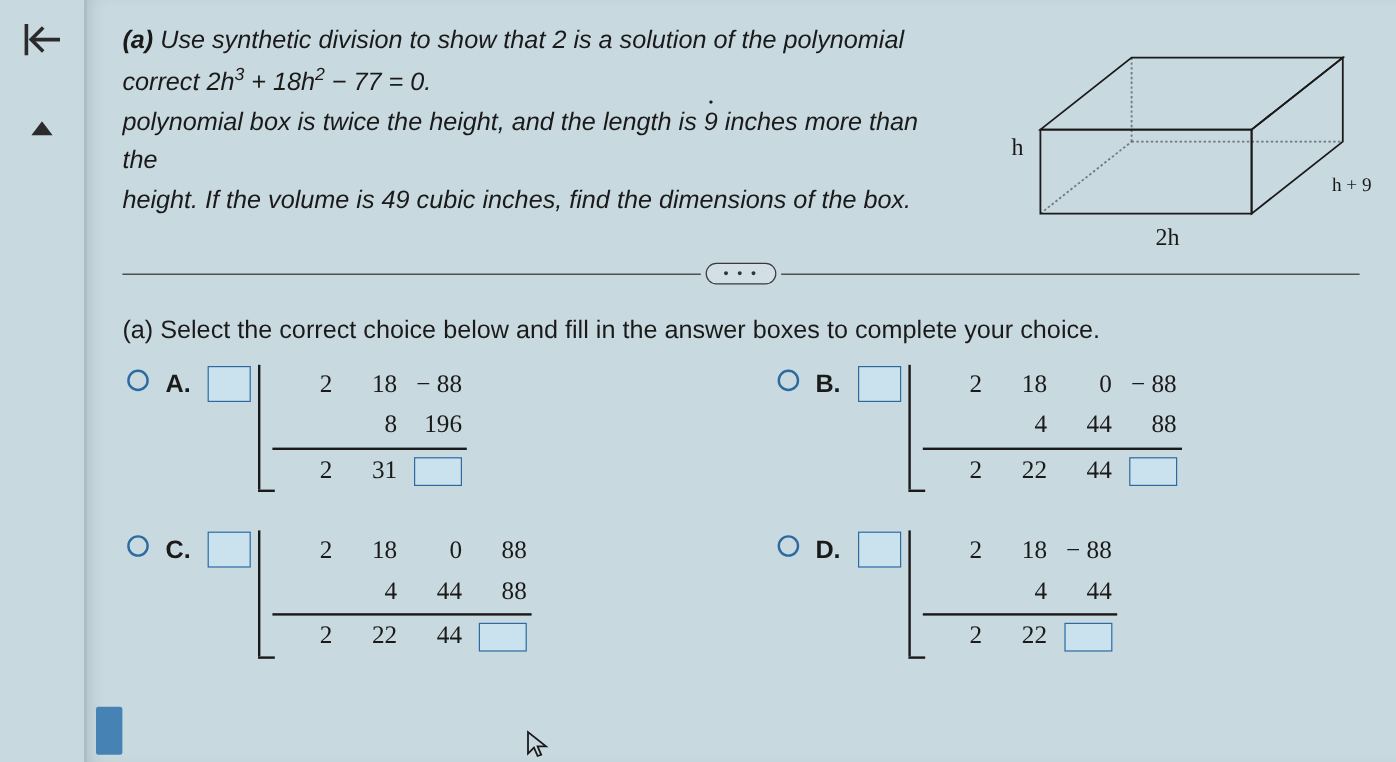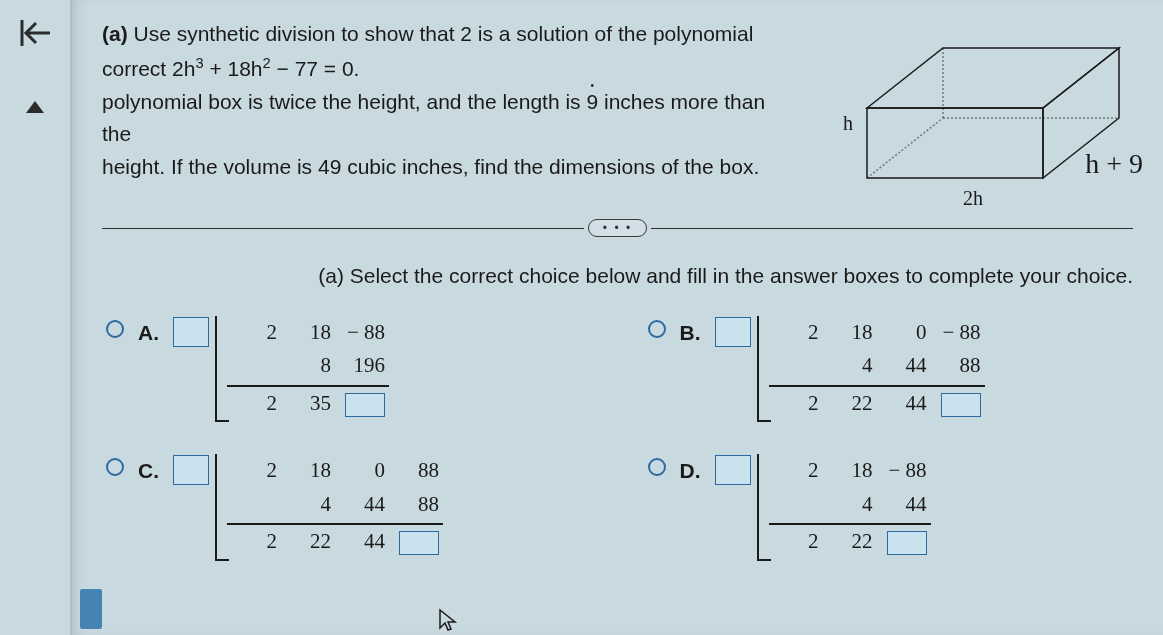--- a/index.html
+++ b/index.html
@@ -48,31 +48,32 @@
     border-left: 2px solid rgba(130,150,160,.4);
     box-shadow: inset 10px 0 18px -12px rgba(0,0,0,.2);
   }
   .problem-row {
     display: flex;
     gap: 40px;
   }
   .problem-text {
     flex: 1;
     max-width: 720px;
+    font-style: italic;
   }
   .problem-text p { margin-bottom: 2px; }
   .equation { white-space: nowrap; }
   .sup { vertical-align: super; font-size: .7em; }
   .diagram-wrap {
     width: 300px; height: 170px; position: relative;
     font-family: "Times New Roman", serif;
   }
   .label-h { position:absolute; left:10px; top:90px; font-size:20px; }
   .label-2h { position:absolute; left:130px; top:165px; font-size:20px; }
-  .label-h9 { position:absolute; right:-10px; top:125px; font-size:28px; white-space:nowrap; }
+  .label-h9 { position:absolute; right:-10px; top:125px; font-size:16px; white-space:nowrap; }
   .box-svg { position:absolute; left:30px; top:10px; }
 
   .divider-row {
     margin: 30px 0 22px 0;
     position: relative;
     height: 20px;
     display:flex; align-items:center;
   }
   .divider-line {
     flex:1; height:0; border-top:1px solid #2f2f2f;
@@ -82,21 +83,21 @@
     border:1px solid #3a3a3a;
     border-radius:10px;
     padding:0 14px;
     font-size:12px;
     letter-spacing:2px;
     color:#333;
     margin: 0 4px;
     line-height:16px;
   }
 
-  .part-a-q { margin-bottom: 24px; text-align: right; }
+  .part-a-q { margin-bottom: 12px; }
 
   .choices {
     display: grid;
     grid-template-columns: 1fr 1fr;
     column-gap: 60px;
     row-gap: 34px;
     padding: 0 4px;
     font-family: "Times New Roman", serif;
     font-size: 21px;
   }
@@ -232,21 +233,21 @@
               <span class="cell">18</span>
               <span class="cell">− 88</span>
             </div>
             <div class="syn-row middle">
               <span class="cell"></span>
               <span class="cell">8</span>
               <span class="cell">196</span>
             </div>
             <div class="syn-row">
               <span class="cell">2</span>
-              <span class="cell">35</span>
+              <span class="cell">31</span>
               <span class="cell"><span class="answer-box"></span></span>
             </div>
           </div>
         </div>
       </div>
 
       <div class="choice">
         <div class="radio"></div>
         <div class="choice-label">B.</div>
         <div class="syn">

